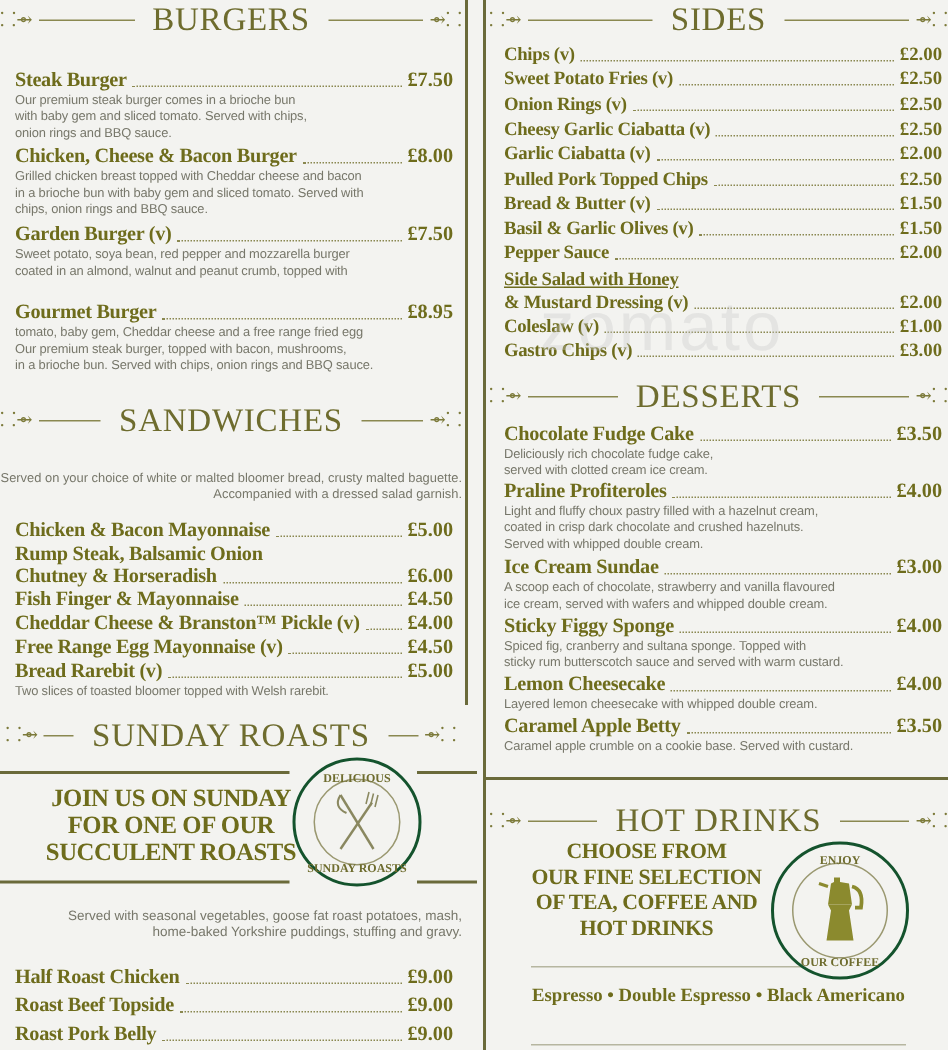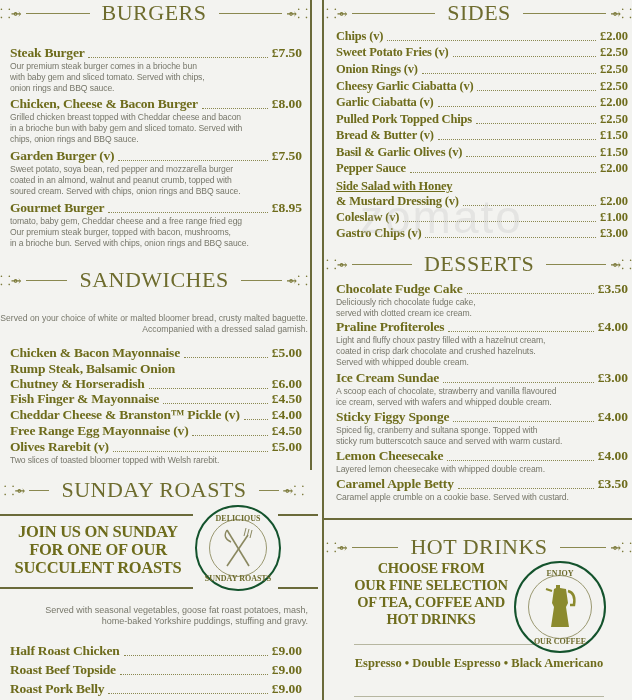--- a/index.html
+++ b/index.html
@@ -105,21 +105,20 @@
   </div>
   <div class="item" style="top:148px;">
     <div class="item-row">
         <span class="item-name">Garden Burger (v)</span>
         <span class="dots"></span>
         <span class="price">£7.50</span>
       </div>
     <div class="desc">
         <div>Sweet potato, soya bean, red pepper and mozzarella burger</div>
         <div>coated in an almond, walnut and peanut crumb, topped with</div>
-        <div>soured cream. Served with chips, onion rings and BBQ sauce.</div>
       </div>
   </div>
   <div class="item" style="top:200px;">
     <div class="item-row">
         <span class="item-name">Gourmet Burger</span>
         <span class="dots"></span>
         <span class="price">£8.95</span>
       </div>
     <div class="desc">
         <div>tomato, baby gem, Cheddar cheese and a free range fried egg</div>
@@ -171,38 +170,38 @@
   </div>
   <div class="item" style="top:423px;">
     <div class="item-row">
         <span class="item-name">Free Range Egg Mayonnaise (v)</span>
         <span class="dots"></span>
         <span class="price">£4.50</span>
       </div>
   </div>
   <div class="item" style="top:439px;">
     <div class="item-row">
-        <span class="item-name">Olives Rarebit (v)</span>
+        <span class="item-name">Bread Rarebit (v)</span>
         <span class="dots"></span>
         <span class="price">£5.00</span>
       </div>
     <div class="desc">Two slices of toasted bloomer topped with Welsh rarebit.</div>
   </div>
 
   <div class="sec-head" style="top:477px;">
     <span class="orn">⸬⇴</span>
     <span class="line" style="flex:0 0 20px;"></span>
     <span class="title">SUNDAY ROASTS</span>
     <span class="line" style="flex:0 0 20px;"></span>
     <span class="orn">⇴⸬</span>
   </div>
 
   <div class="hr" style="top:514px; left:0; width:193px;"></div>
   <div class="hr" style="top:514px; left:278px; width:40px;"></div>
-  <div class="promo" style="top:523px; left:8px; width:180px; font-size:16.5px; line-height:18px;">
+  <div class="promo" style="top:523px; left:24px; width:180px; font-size:16.5px; line-height:18px;">
     <div>JOIN US ON SUNDAY</div>
       <div>FOR ONE OF OUR</div>
       <div>SUCCULENT ROASTS</div>
   </div>
   <div class="hr" style="top:587px; left:0; width:193px;"></div>
   <div class="hr" style="top:587px; left:278px; width:40px;"></div>
 
   <div class="badge" style="top:505px; left:195px; width:86px; height:86px;">
     <div class="inner" style="width:58px;height:58px;"></div>
     <span class="top-text" style="top:7px;">DELICIOUS</span>

